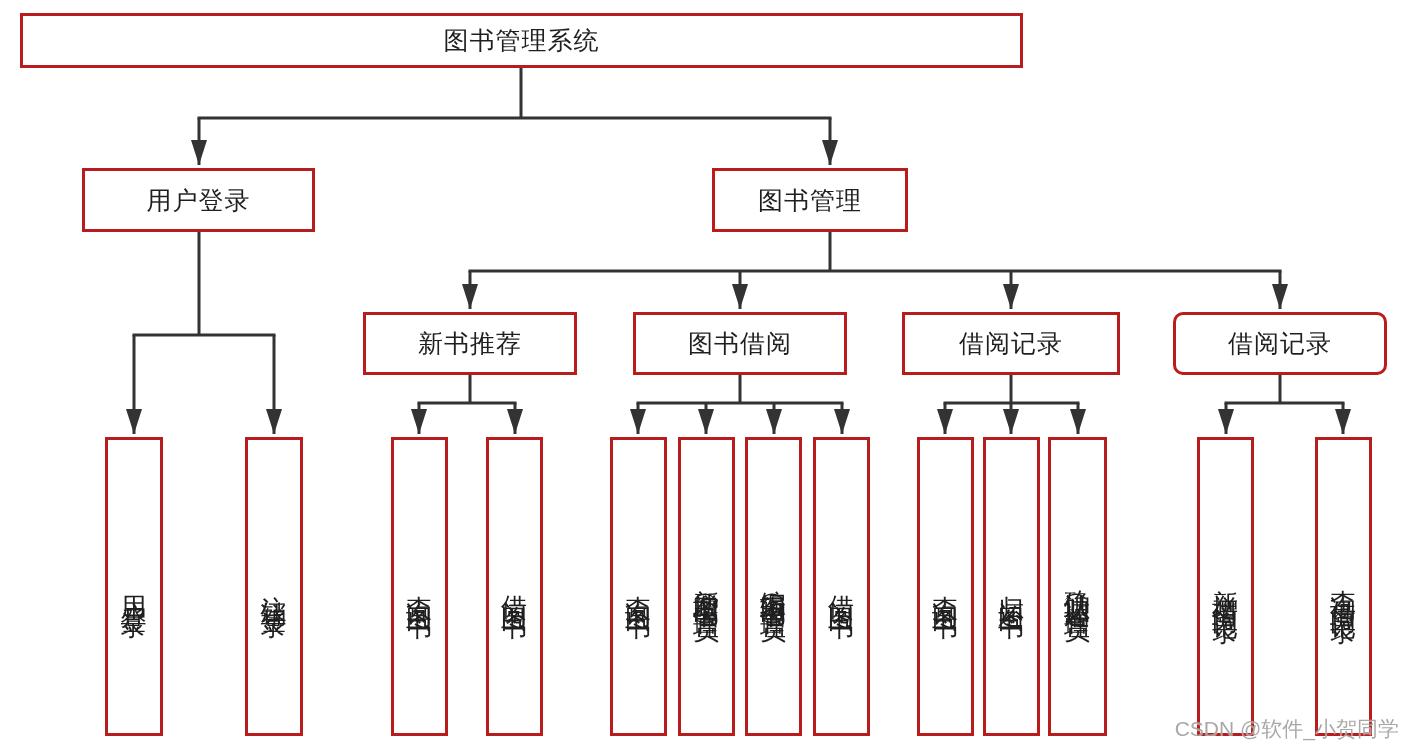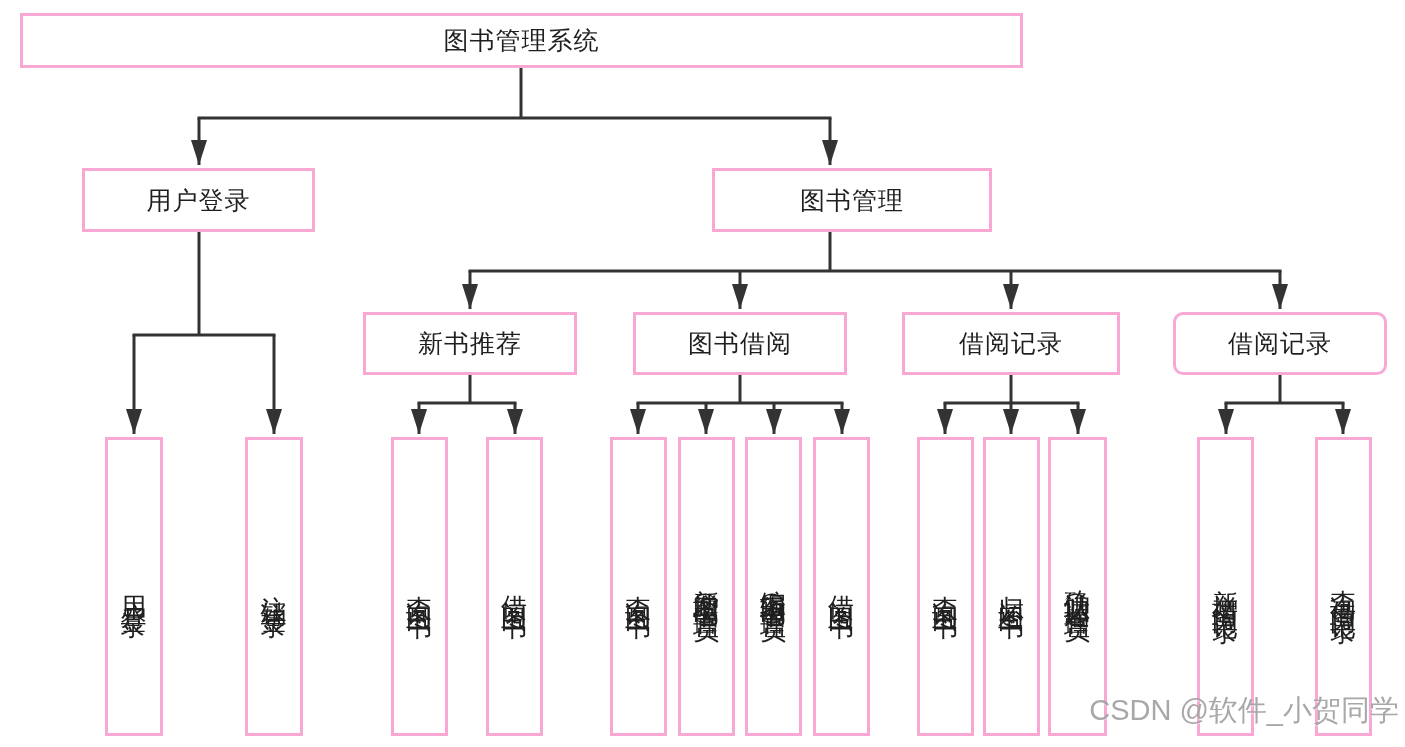--- a/index.html
+++ b/index.html
@@ -13,21 +13,21 @@
     overflow: hidden;
   }
   #wires {
     position: absolute;
     left: 0; top: 0;
     width: 1405px; height: 747px;
   }
   .node {
     position: absolute;
     box-sizing: border-box;
-    border: 3px solid #f9a8d4;
+    border: 3px solid #b91c1c;
     background: #ffffff;
     display: flex;
     align-items: center;
     justify-content: center;
     text-align: center;
   }
   .hnode {
     font-size: 25px;
     letter-spacing: 1px;
     white-space: nowrap;
@@ -36,22 +36,22 @@
     writing-mode: vertical-rl;
     text-orientation: mixed;
     font-size: 26px;
     letter-spacing: 6px;
     line-height: 1.0;
     white-space: nowrap;
   }
   .watermark {
     position: absolute;
     right: 6px;
-    bottom: 16px;
-    font-size: 29px;
+    bottom: 4px;
+    font-size: 21px;
     color: rgba(158,158,158,0.9);
     text-shadow: 0 1px 1px rgba(255,255,255,0.6);
     white-space: nowrap;
   }
 </style>
 </head>
 <body>
 
 <div id="canvas">
 
@@ -101,21 +101,21 @@
       <line x1="1280" y1="375" x2="1280" y2="403"></line>
       <line x1="1224.5" y1="403" x2="1344.5" y2="403"></line>
       <line x1="1226" y1="403" x2="1226" y2="434" marker-end="url(#ah)"></line>
       <line x1="1343" y1="403" x2="1343" y2="434" marker-end="url(#ah)"></line>
     </g>
   </svg>
 
   <div class="node hnode" style="left:20px; top:13px; width:1003px; height:55px;">图书管理系统</div>
 
   <div class="node hnode" style="left:82px; top:168px; width:233px; height:64px;">用户登录</div>
-  <div class="node hnode" style="left:712px; top:168px; width:280px; height:64px;">图书管理</div>
+  <div class="node hnode" style="left:712px; top:168px; width:196px; height:64px;">图书管理</div>
 
   <div class="node hnode" style="left:633px; top:312px; width:214px; height:63px;">图书借阅</div>
   <div class="node hnode" style="left:363px; top:312px; width:214px; height:63px;">新书推荐</div>
   <div class="node hnode" style="left:902px; top:312px; width:218px; height:63px;">借阅记录</div>
   <div class="node hnode" style="left:1173px; top:312px; width:214px; height:63px;border-radius:10px;">借阅记录</div>
 
   <div class="node vnode" style="left:105px; top:437px; width:58px; height:299px;">
     <span>用户登录</span>
   </div>
   <div class="node vnode" style="left:245px; top:437px; width:58px; height:299px;">

